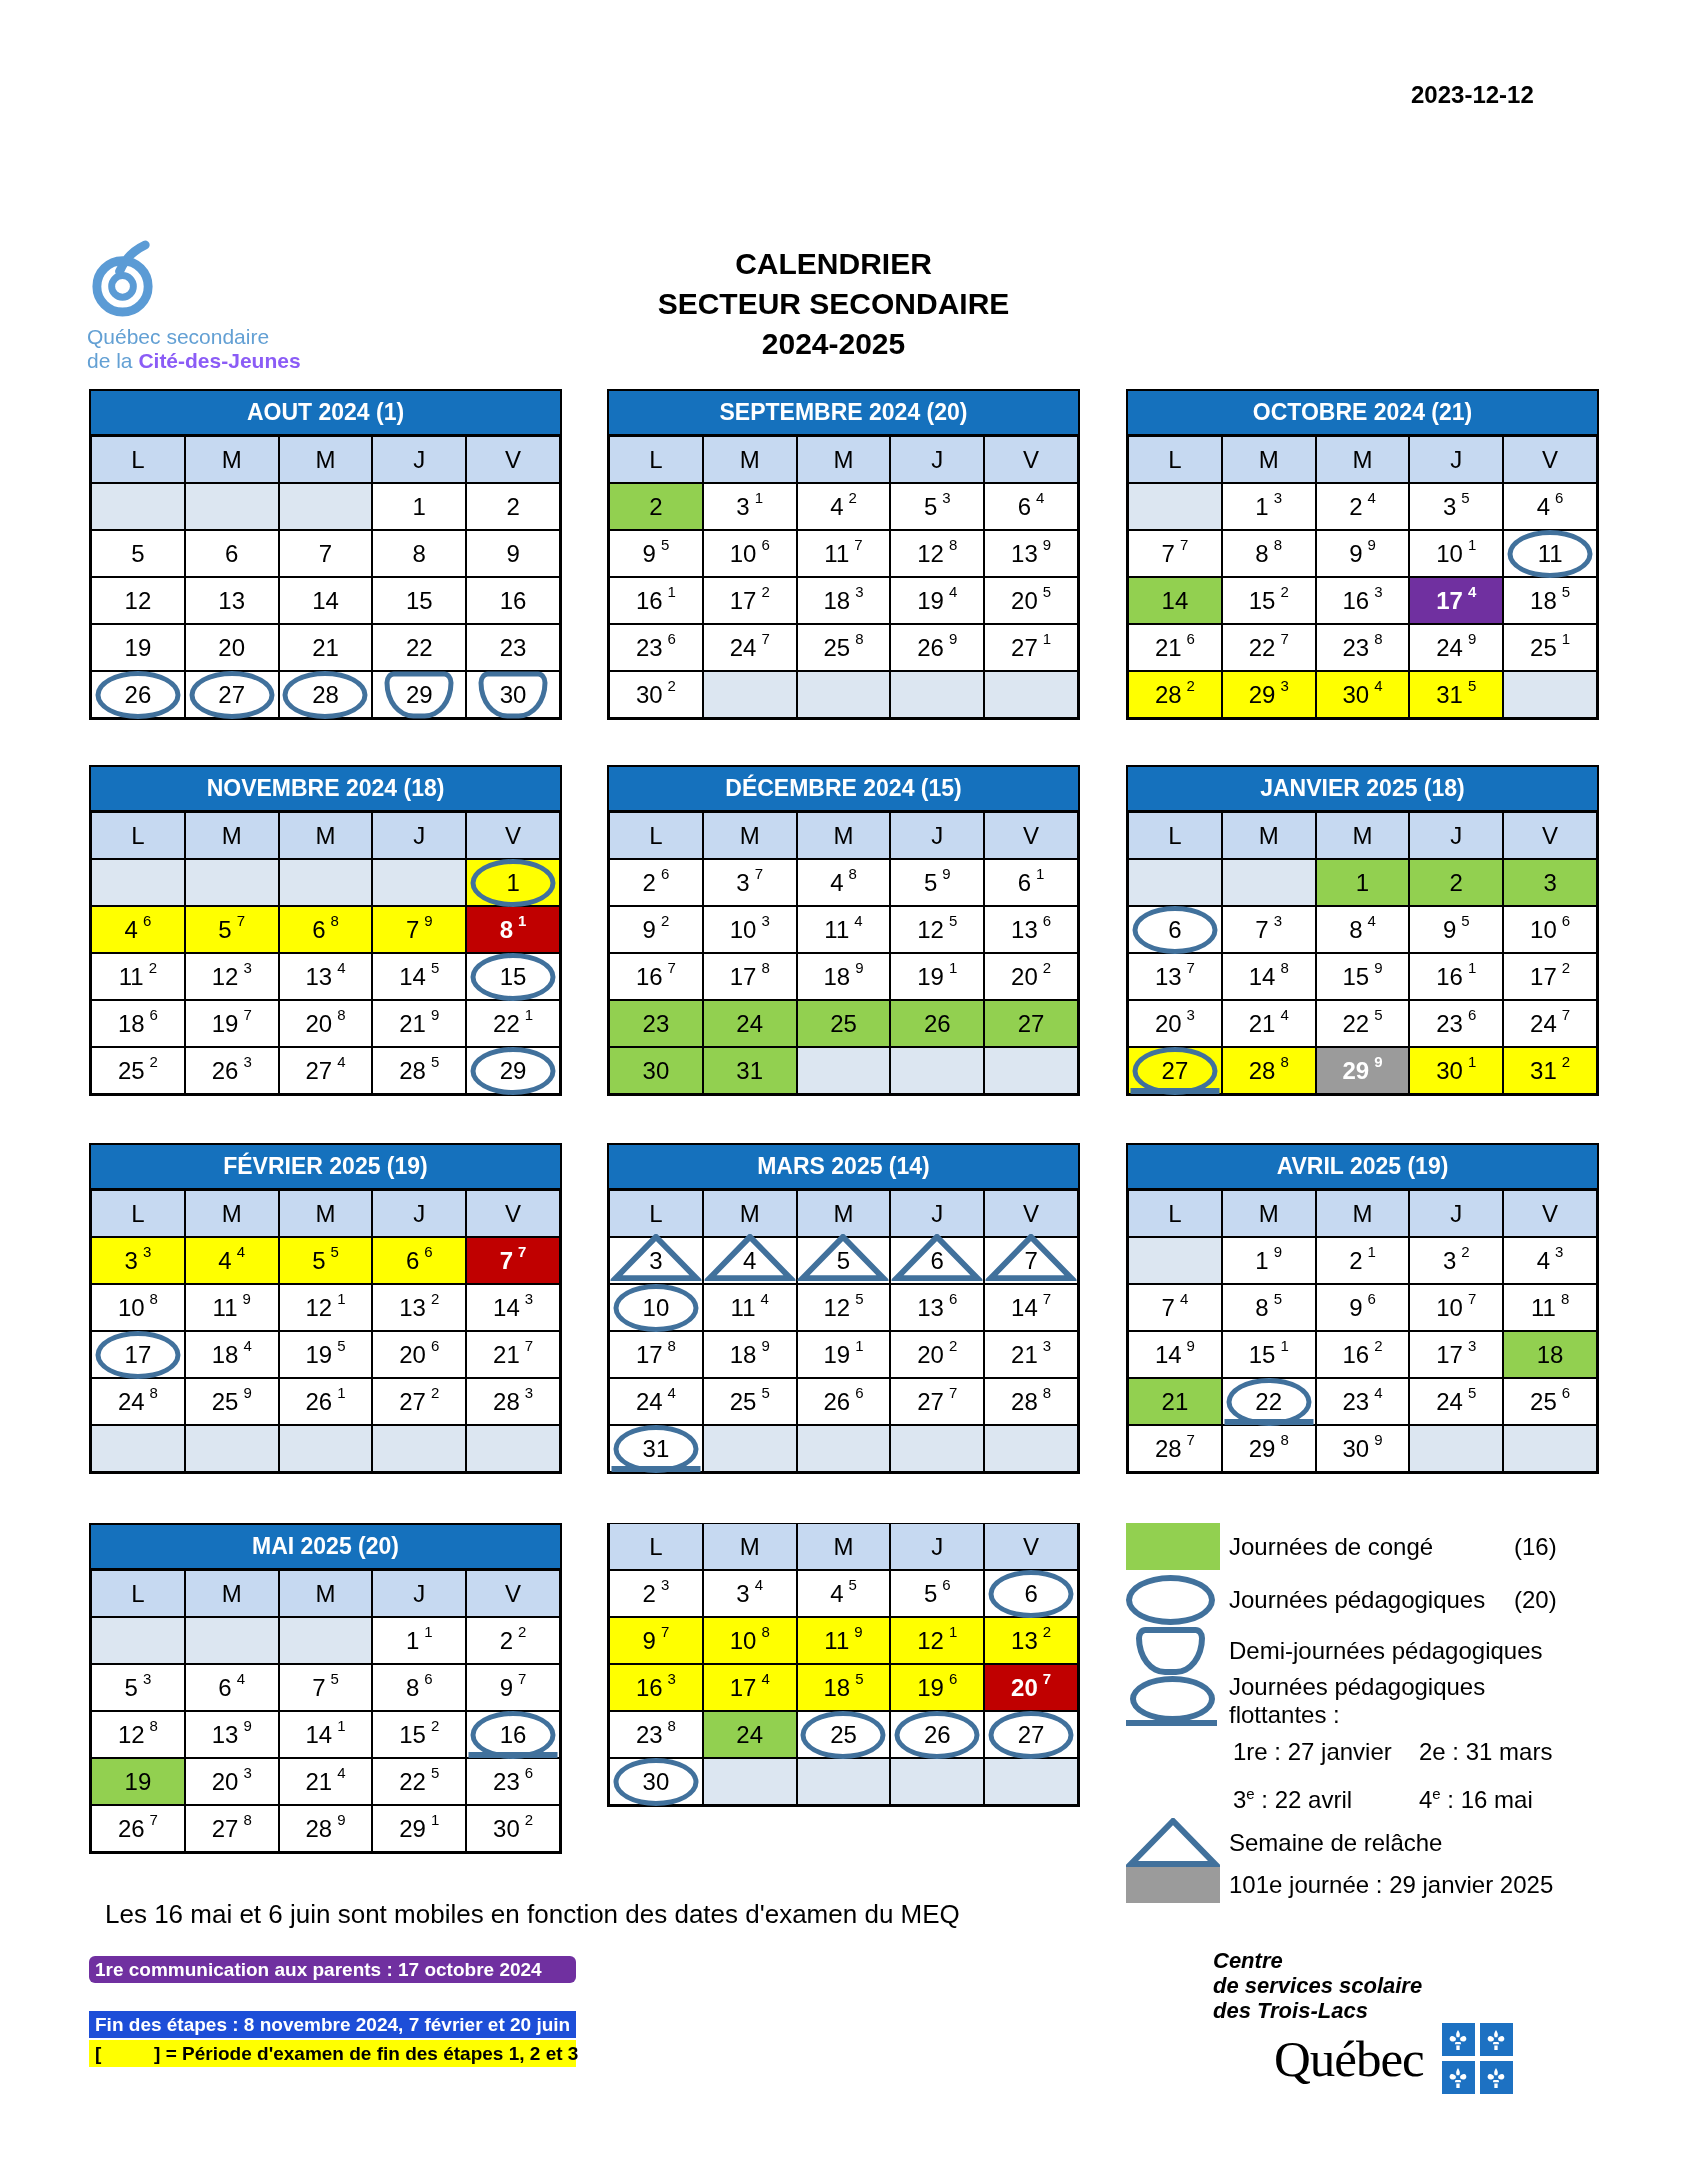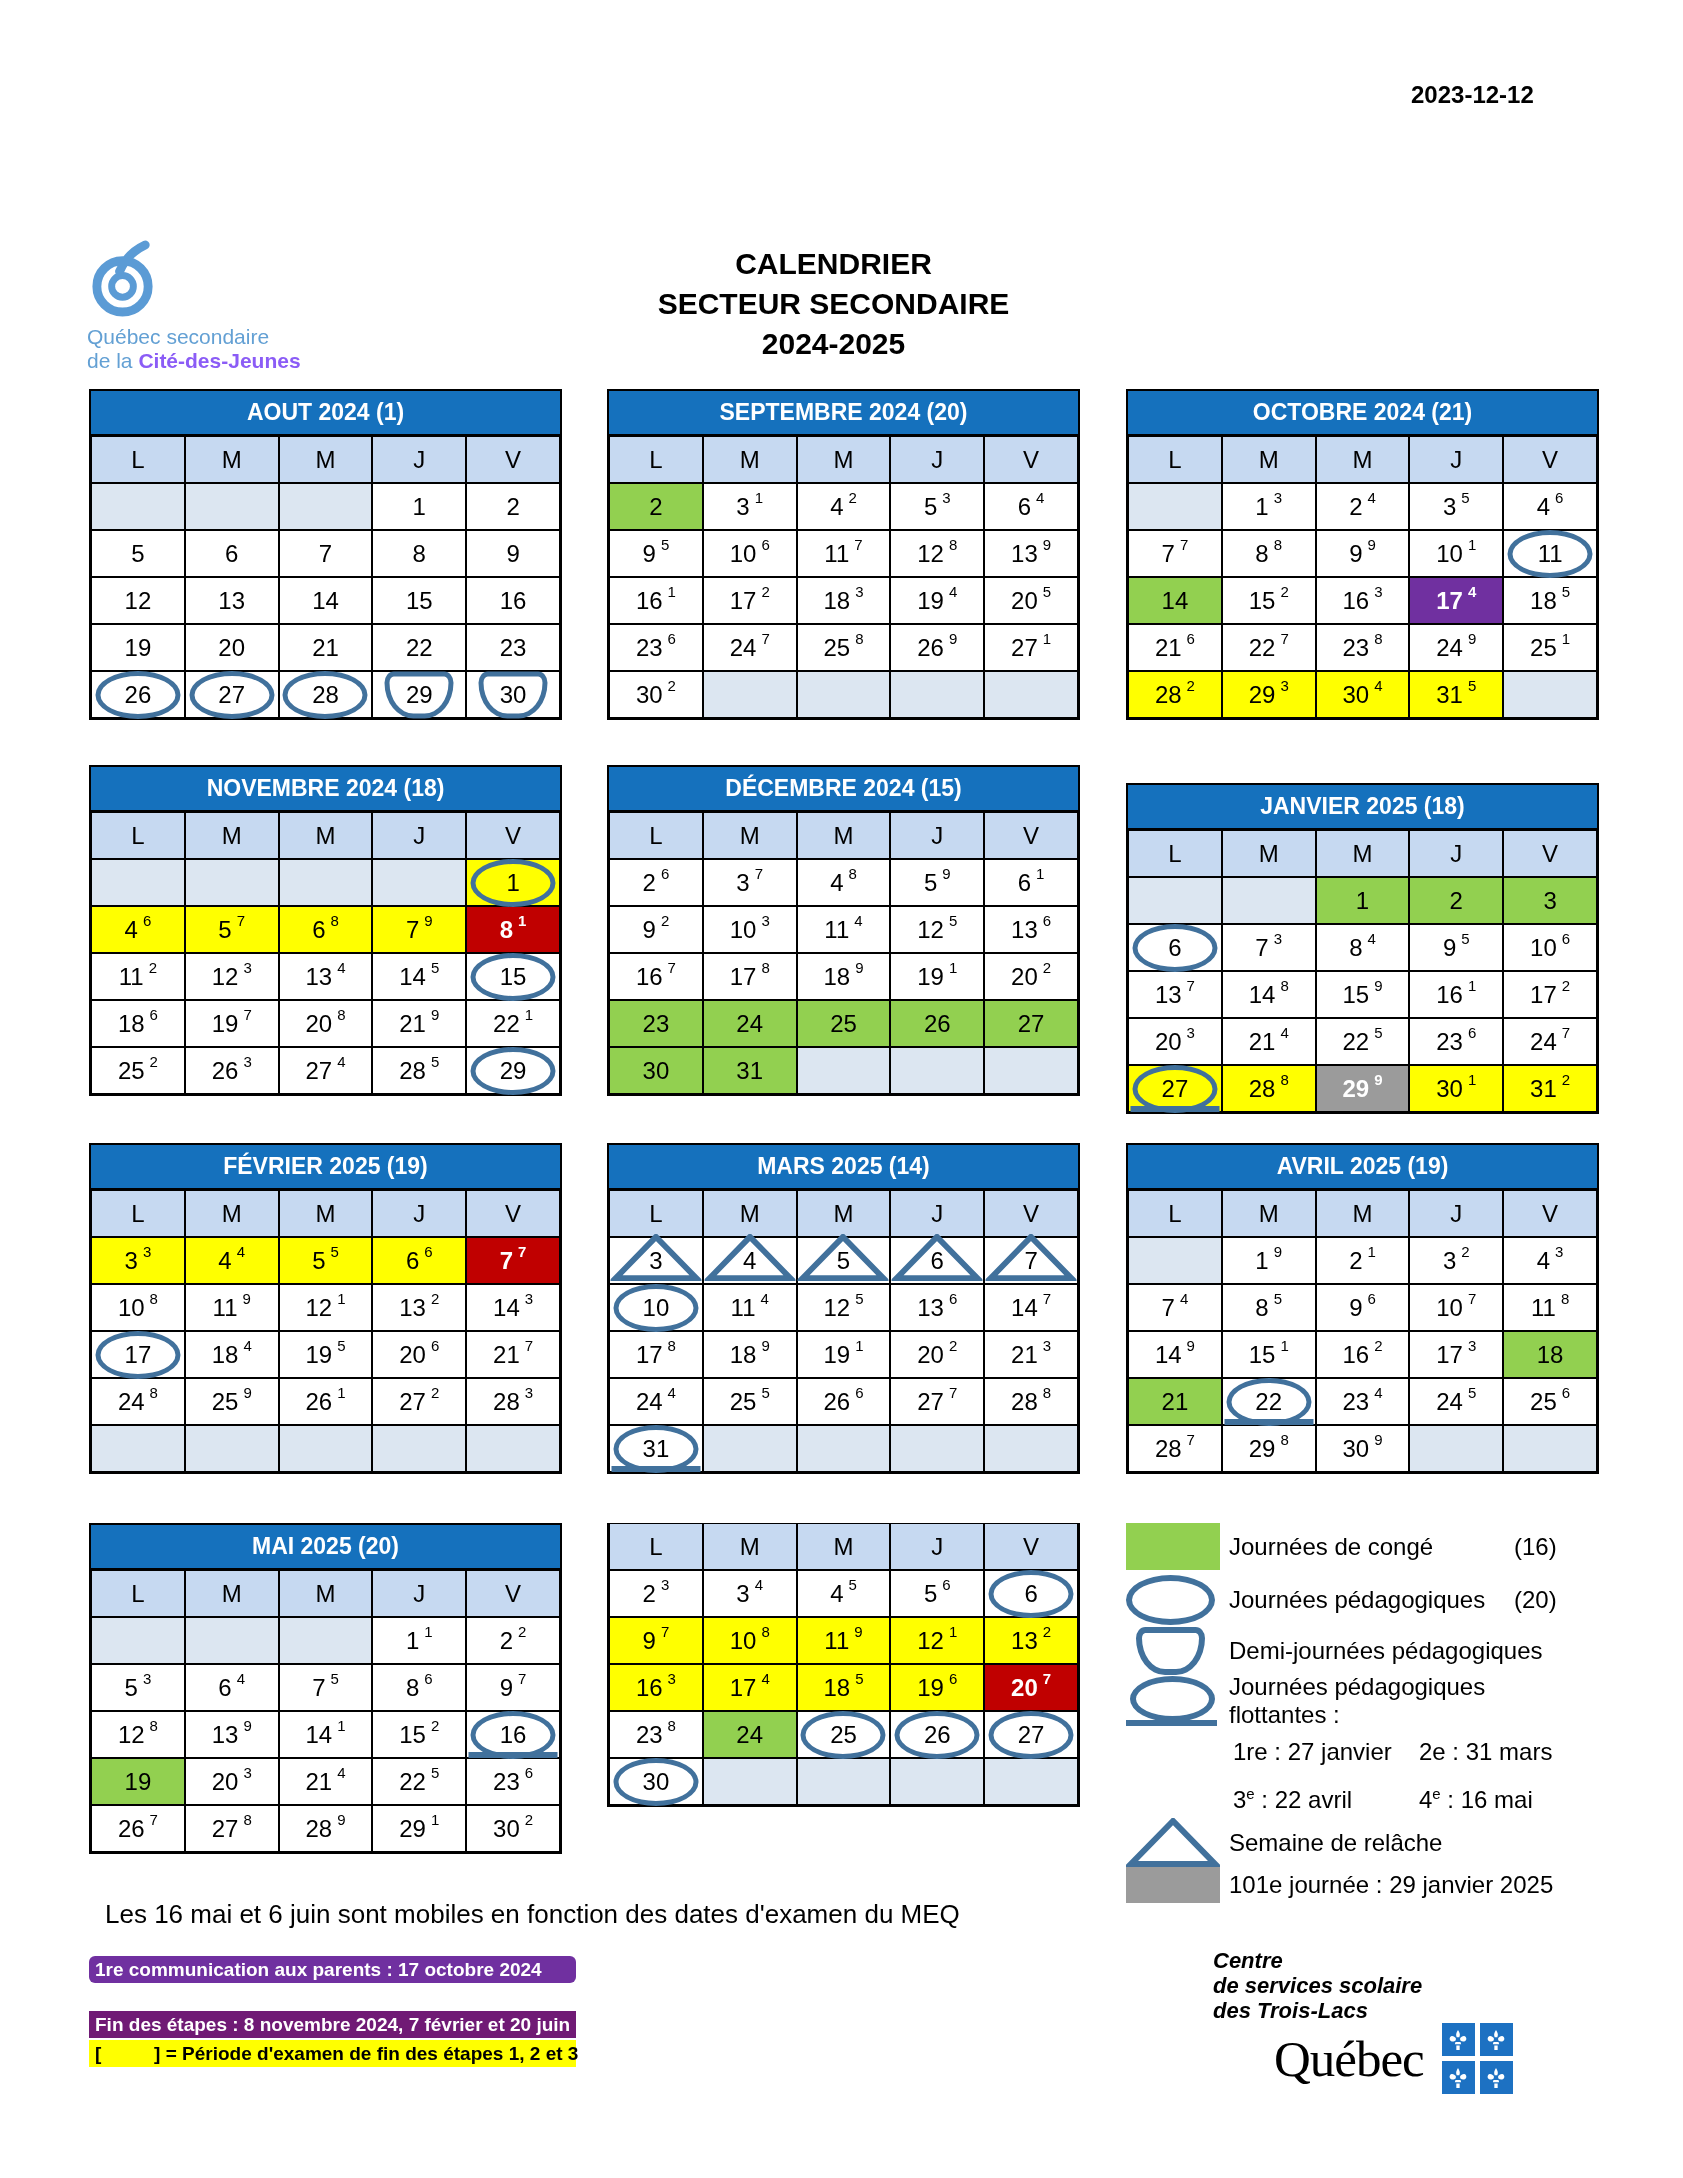--- a/index.html
+++ b/index.html
@@ -568,21 +568,21 @@
             <span class="num">30</span>
           </div>
           <div class="cell bg-green">
             <span class="num">31</span>
           </div>
           <div class="cell bg-blank"></div>
           <div class="cell bg-blank"></div>
           <div class="cell bg-blank"></div>
         </div>
       </div>
-      <div class="month" style="left: 1126px; top: 765px; margin-top: 18px;">
+      <div class="month" style="left: 1126px; top: 765px;">
         <div class="mhead">JANVIER 2025 (18)</div>
         <div class="mgrid">
           <div class="wd">L</div>
           <div class="wd">M</div>
           <div class="wd">M</div>
           <div class="wd">J</div>
           <div class="wd">V</div>
           <div class="cell bg-blank"></div>
           <div class="cell bg-blank"></div>
           <div class="cell bg-green">
@@ -1231,21 +1231,21 @@
           <div class="sw-gray"></div>
         </div>
         <span class="llabel">101e journée : 29 janvier 2025</span>
       </div>
     </div>
 
   <div class="note">Les 16 mai et 6 juin sont mobiles en fonction des dates d'examen du MEQ</div>
 
   <div id="bars" class="bars">
       <div class="bar" style="background: rgb(112, 48, 160); color: rgb(255, 255, 255); border-radius: 6px;">1re communication aux parents : 17 octobre 2024</div>
-      <div class="bar" style="background: #701a75; color: rgb(255, 255, 255); margin-top: 28px;">Fin des étapes : 8 novembre 2024, 7 février et 20 juin 2025</div>
+      <div class="bar" style="background: #1d4ed8; color: rgb(255, 255, 255); margin-top: 28px;">Fin des étapes : 8 novembre 2024, 7 février et 20 juin 2025</div>
       <div class="bar" style="background: rgb(255, 255, 0); color: rgb(0, 0, 0);">[          ] = Période d'examen de fin des étapes 1, 2 et 3</div>
     </div>
 
   <div class="css-logo">
     <div class="css-lines">
       <div>Centre</div>
       <div>de services scolaire</div>
       <div>des Trois-Lacs</div>
     </div>
     <div class="css-row">

